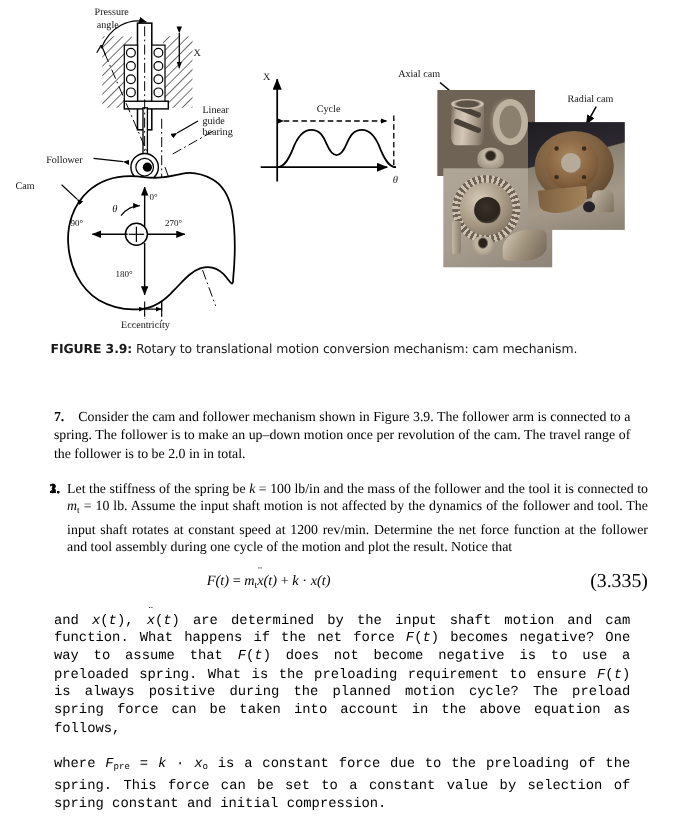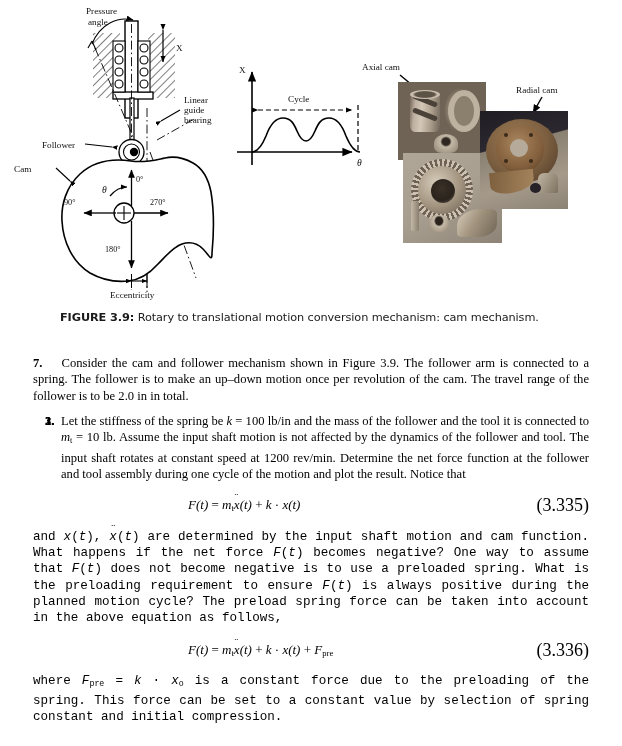--- a/index.html
+++ b/index.html
@@ -26,39 +26,39 @@
 
   .photo {
     position: absolute;
     background-repeat: no-repeat;
     box-shadow: 0 0 0 0 rgba(0,0,0,0);
   }
 
   
   #figure-caption {
     position: absolute;
-    left: 60px; top: 311px;
+    left: 46px; top: 311px;
     width: 540px;
     font-family: "DejaVu Sans", sans-serif;
     font-size: 11.3px;
     color: #1a1a1a;
     letter-spacing: -0.1px;
   }
   #figure-caption .fig-label { font-weight: bold; }
 
   
   #problem-block {
     position: absolute;
     left: 33px; top: 355px;
     width: 556px;
     font-size: 12.6px;
     line-height: 16.3px;
     text-align: justify;
   }
-  #problem-block p { margin: 0; }
+  #problem-block p { margin: 16px; }
   .pnum { font-weight: bold; }
 
   ol.sub-list {
     margin: 9px 0 0 0;
     padding: 0;
     list-style: none;
     counter-reset: subitem;
   }
   ol.sub-list > li {
     position: relative;
@@ -355,23 +355,17 @@
     <span class="eq-body">
       <i>F</i><i>(t)</i><span class="nonital"> = </span><i>m</i><sub class="sb">t</sub><i class="ddot">x</i><i>(t)</i><span class="nonital"> + </span><i>k</i><span class="nonital"> · </span><i>x</i><i>(t)</i>
     </span>
     <span class="eq-num">(3.335)</span>
   </div>
 
   <p class="para-gap">
     <span>and </span><i>x</i><span class="nonital">(</span><i>t</i><span class="nonital">), </span><i class="ddot">x</i><span class="nonital">(</span><i>t</i><span class="nonital">) </span><span>are determined by the input shaft motion and cam function. What happens if the net force </span><i>F</i><span class="nonital">(</span><i>t</i><span class="nonital">)</span><span> becomes negative? One way to assume that </span><i>F</i><span class="nonital">(</span><i>t</i><span class="nonital">)</span><span> does not become negative is to use a preloaded spring. What is the preloading requirement to ensure </span><i>F</i><span class="nonital">(</span><i>t</i><span class="nonital">)</span><span> is always positive during the planned motion cycle? The preload spring force can be taken into account in the above equation as follows,</span>
   </p>
 
-  <div class="eq-row">
-    <span class="eq-body">
-      <i>F</i><i>(t)</i><span class="nonital"> = </span><i>m</i><sub class="sb">t</sub><i class="ddot">x</i><i>(t)</i><span class="nonital"> + </span><i>k</i><span class="nonital"> · </span><i>x</i><i>(t)</i><span class="nonital"> + </span><i>F</i><sub class="sb">pre</sub>
-    </span>
-    <span class="eq-num">(3.336)</span>
-  </div>
 
   <p class="para-gap">
     <span>where </span><i>F</i><sub class="sb">pre</sub><span class="nonital"> = </span><i>k</i><span class="nonital"> · </span><i>x</i><sub class="sb">o</sub><span> is a constant force due to the preloading of the spring. This force can be set to a constant value by selection of spring constant and initial compression.</span>
   </p>
 </div>
 
 </body></html>

